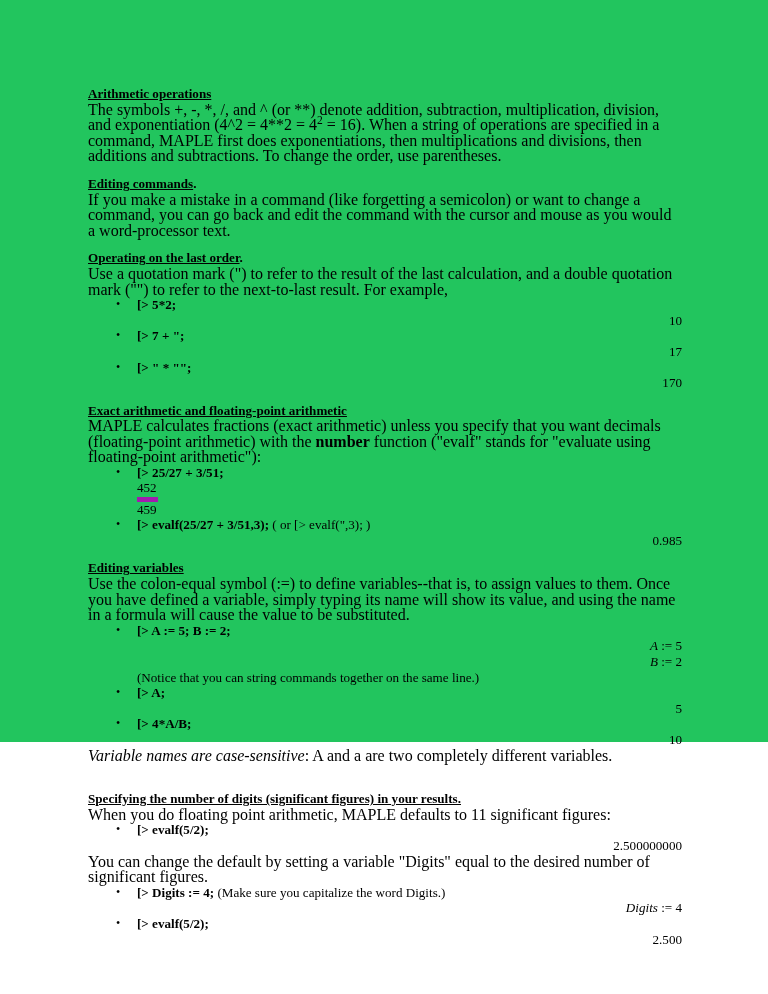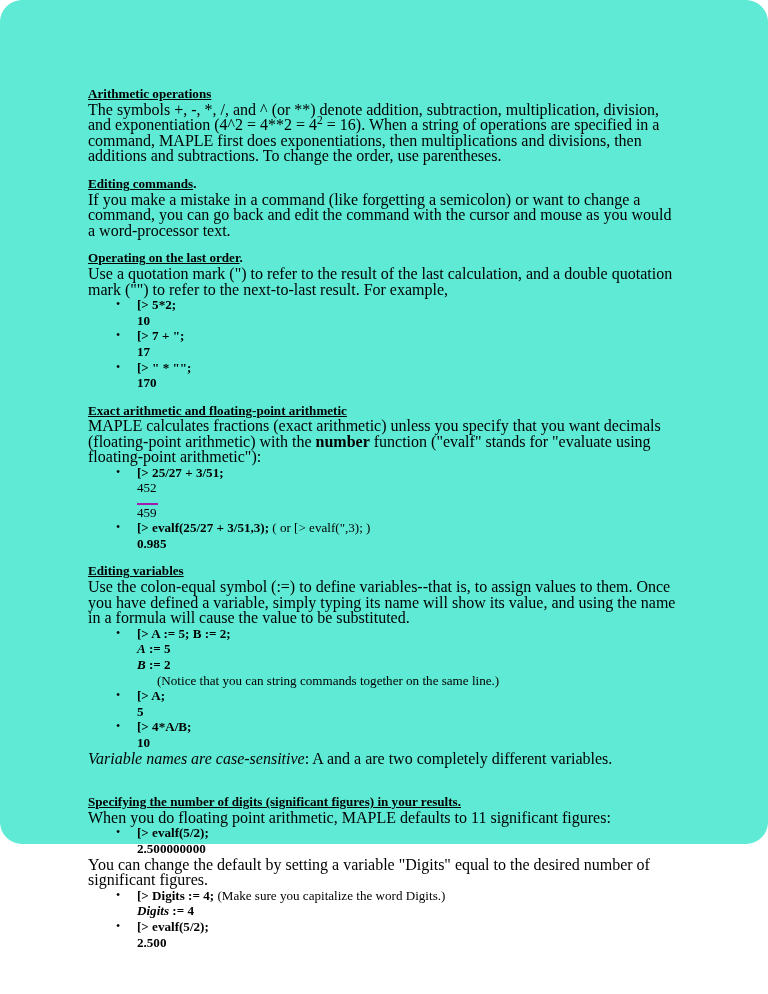--- a/index.html
+++ b/index.html
@@ -10,25 +10,24 @@
   body {
     width: 768px;
     height: 994px;
     font-family: "Liberation Serif", "DejaVu Serif", serif;
     color: #000000;
     overflow: hidden;
   }
   .page {
     position: relative;
     width: 768px;
-    height: 844px;
-    background: #5eead4;
+    height: 742px;
+    background: #22c55e;
     box-sizing: border-box;
     padding: 86px 86px 0 88px;
-    border-radius: 22px;
   }
   .doc {
     font-size: 13.1px;
     line-height: 15.6px;
     text-align: left;
   }
   .section {
     margin: 0 0 12px 0;
   }
   h2.heading {
@@ -73,42 +72,42 @@
   .cmd {
     display: block;
     font-weight: bold;
     line-height: 15.6px;
   }
   .cmd .plain {
     font-weight: normal;
   }
   .out {
     display: block;
-    font-weight: bold;
-    line-height: 15.6px;
+    font-weight: normal;
+    line-height: 15.6px;
+    text-align: right;
   }
   .out .vname {
     font-style: italic;
   }
   .note {
     display: block;
     font-weight: normal;
     line-height: 15.6px;
-    margin-left: 20px;
   }
   .frac {
     display: inline-block;
     vertical-align: top;
     text-align: left;
     line-height: 15.6px;
   }
   .frac .num {
     display: block;
-    border-bottom: 2px solid #a21caf;
-    padding: 0 1px 8px 0;
+    border-bottom: 5px solid #a21caf;
+    padding: 0 1px 2px 0;
     line-height: 14.4px;
   }
   .frac .den {
     display: block;
     padding: 0 1px 0 0;
     line-height: 15.2px;
   }
   sup.sup {
     font-size: 0.72em;
     vertical-align: super;

